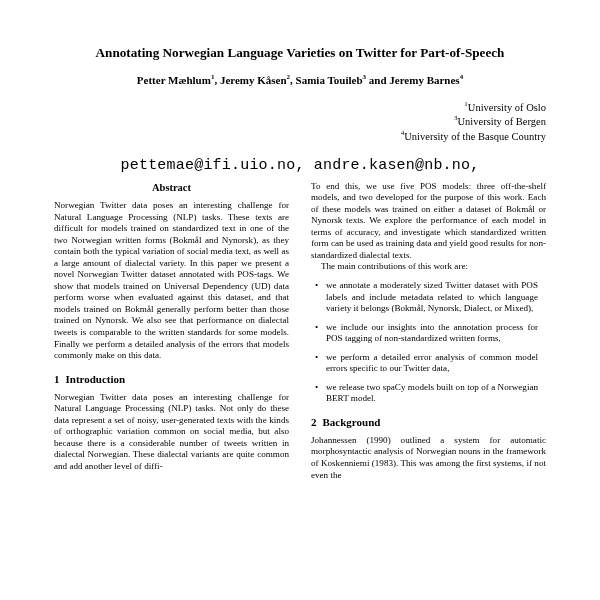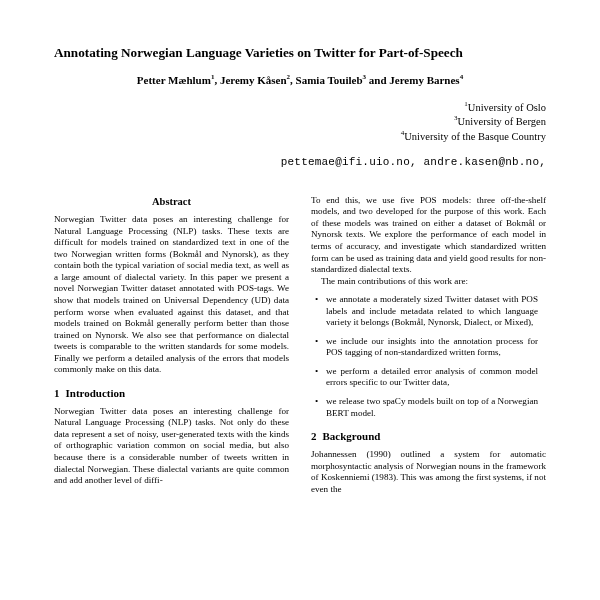--- a/index.html
+++ b/index.html
@@ -17,20 +17,21 @@
   .page {
     width: 600px;
     height: 600px;
     box-sizing: border-box;
     padding: 44px 54px 0 54px;
     position: relative;
   }
   .title {
     font-size: 13.2px;
     font-weight: bold;
+    text-align: center;
     line-height: 1.3;
     margin-bottom: 12px;
   }
   .authors {
     font-size: 11px;
     font-weight: bold;
     text-align: center;
     margin-bottom: 14px;
   }
   .authors sup {
@@ -42,26 +43,26 @@
     text-align: right;
     font-size: 10.5px;
     line-height: 1.32;
     margin-bottom: 12px;
   }
   .affils sup {
     font-size: 7px;
     vertical-align: super;
   }
   .emails {
-    text-align: right;
+    text-align: center;
     font-family: "Liberation Mono", monospace;
-    font-size: 11px;
+    font-size: 15px;
     line-height: 1.45;
     letter-spacing: 0.2px;
-    margin-bottom: 24px;
+    margin-bottom: 4px;
   }
   .columns {
     display: flex;
     gap: 22px;
   }
   .col {
     width: 235px;
     font-size: 9.1px;
     line-height: 1.27;
     text-align: justify;

